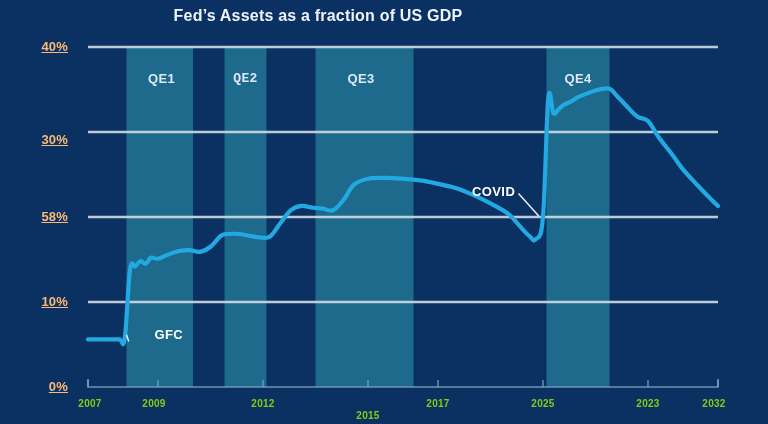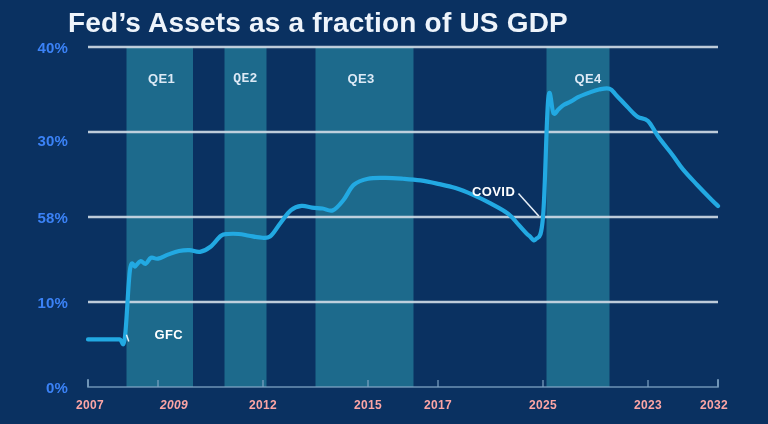--- a/index.html
+++ b/index.html
@@ -20,52 +20,53 @@
     height: 424px;
     background: #0a3161;
   }
   #chart-title {
     position: absolute;
     top: 7px;
     left: 0;
     width: 636px;
     text-align: center;
     color: #eef4fb;
-    font-size: 28px;
+    font-size: 16px;
     font-weight: 600;
     letter-spacing: 0.2px;
   }
   .plot-svg {
     position: absolute;
     top: 0;
     left: 0;
   }
   .y-tick-label {
     position: absolute;
     right: 0;
     width: 52px;
     text-align: right;
-    color: #3b82f6;
-    font-size: 15px;
+    color: #fdba74;
+    font-size: 13px;
     font-weight: bold;
     letter-spacing: 0.2px;
+    text-decoration: underline;
   }
   .y-axis-labels {
     position: absolute;
     left: 10px;
     top: 0;
     width: 58px;
     height: 424px;
   }
   .x-tick-label {
     position: absolute;
     top: 398px;
     transform: translateX(-50%);
-    color: #fca5a5;
-    font-size: 12px;
+    color: #84cc16;
+    font-size: 10px;
     font-weight: bold;
     letter-spacing: 0.3px;
   }
   .band-label {
     position: absolute;
     transform: translateX(-50%);
     color: #dce9f5;
     font-size: 13px;
     font-weight: bold;
     letter-spacing: 0.3px;
@@ -111,32 +112,32 @@
 
   <div class="y-axis-labels" id="y-axis-labels">
       <div class="y-tick-label" style="top: 379px;">0%</div>
       <div class="y-tick-label" style="top: 294px;">10%</div>
       <div class="y-tick-label" style="top: 209px;">58%</div>
       <div class="y-tick-label" style="top: 132px;">30%</div>
       <div class="y-tick-label" style="top: 39px;">40%</div>
     </div>
   <div id="x-axis-labels">
       <div class="x-tick-label" style="left: 90px;">2007</div>
-      <div class="x-tick-label" style="left: 174px; font-style: italic;">2009</div>
+      <div class="x-tick-label" style="left: 154px;">2009</div>
       <div class="x-tick-label" style="left: 263px;">2012</div>
-      <div class="x-tick-label" style="left: 368px;">2015</div>
+      <div class="x-tick-label" style="left: 368px; margin-top: 12px;">2015</div>
       <div class="x-tick-label" style="left: 438px;">2017</div>
       <div class="x-tick-label" style="left: 543px;">2025</div>
       <div class="x-tick-label" style="left: 648px;">2023</div>
       <div class="x-tick-label" style="left: 714px;">2032</div>
     </div>
   <div id="band-labels">
       <div class="band-label" style="left: 161.5px; top: 71px;">QE1</div>
       <div class="band-label" style="left: 245.5px; top: 71px; font-family: Liberation Mono, monospace;">QE2</div>
       <div class="band-label" style="left: 361px; top: 71px;">QE3</div>
-      <div class="band-label" style="left: 578px; top: 71px; margin-left: 10px;">QE4</div>
+      <div class="band-label" style="left: 578px; top: 71px;">QE4</div>
     </div>
   <div id="annotation-labels">
       <div class="annot-label" style="left: 154.5px; top: 326.7px;">GFC</div>
       <div class="annot-label" style="left: 472px; top: 183.5px;">COVID</div>
     </div>
 
 </div>
 
 </body></html>

